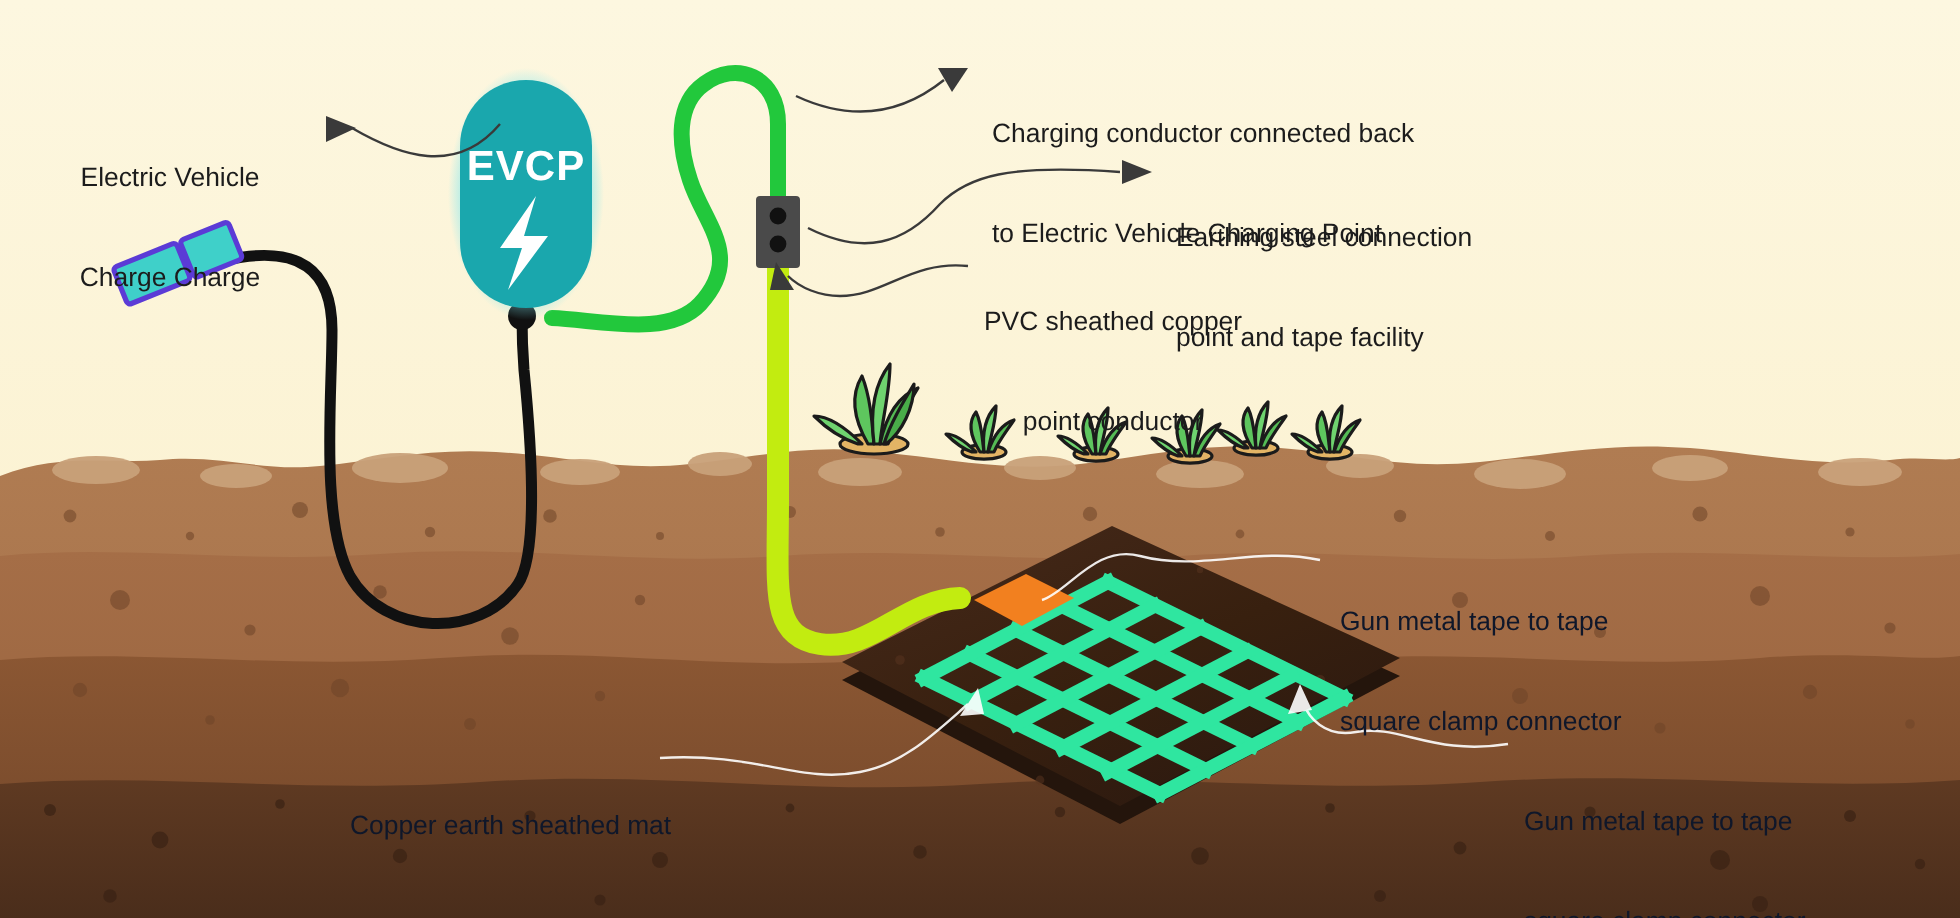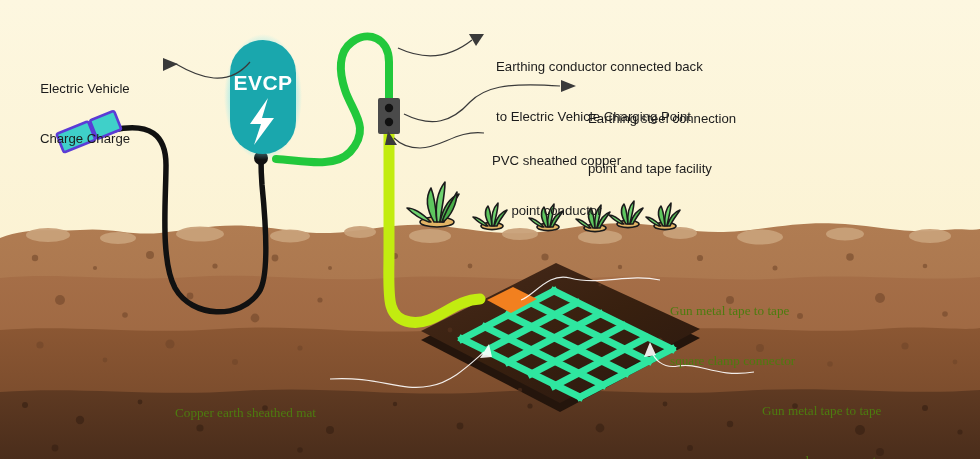--- a/index.html
+++ b/index.html
@@ -3,21 +3,21 @@
 <meta charset="utf-8">
 <style>
   html,body{margin:0;padding:0;background:#fff;}
   #stage{
     position:relative;width:980px;height:459px;overflow:hidden;
     font-family:"Liberation Sans", sans-serif;
     background:#fdf6dc;
   }
   svg.layer{position:absolute;left:0;top:0;width:980px;height:459px;}
   .lbl{position:absolute;font-size:13.2px;line-height:16.5px;color:#1c1c1c;font-weight:400;white-space:pre;}
-  .lbl.light{color:#4d7c0f;font-family:Liberation Serif, serif;}
+  .lbl.light{color:#0f172a;}
   .lbl.r{text-align:center;}
   .lbl.l{text-align:left;}
   .evcp-text{font-size:21px;font-weight:bold;fill:#ffffff;font-family:"Liberation Sans",sans-serif;letter-spacing:0.5px;}
 </style>
 </head>
 <body>
 
 <div id="stage">
 
   <svg class="layer" viewBox="0 0 980 459">
@@ -286,21 +286,21 @@
       <path d="M650,342 L644,357 L656,355 Z" fill="#ffffff" stroke="none"></path>
     </g>
   </svg>
 
   <div class="lbl r" style="left:20px;top:48px;width:130px;">
     <div>Electric Vehicle</div>
     <div>Charge Charge</div>
   </div>
 
   <div class="lbl l" style="left:496px;top:26px;">
-    <div>Earthing conductor connected back</div>
+    <div>Charging conductor connected back</div>
     <div>to Electric Vehicle Charging Point</div>
   </div>
 
   <div class="lbl l" style="left:588px;top:78px;">
     <div>Earthing steel connection</div>
     <div>point and tape facility</div>
   </div>
 
   <div class="lbl l" style="left:492px;top:120px;text-align:center;">
     <div>PVC sheathed copper</div>

